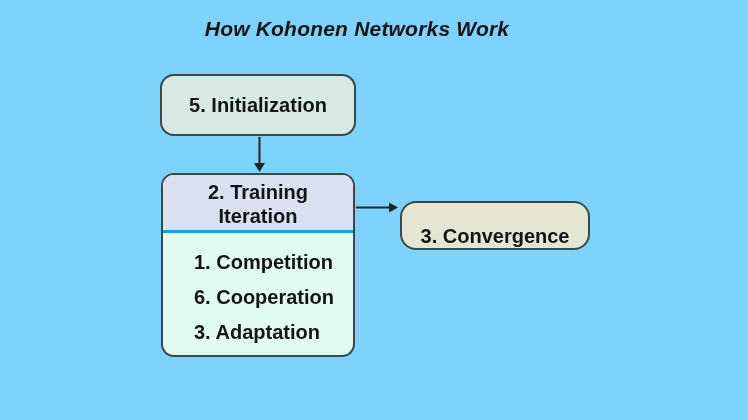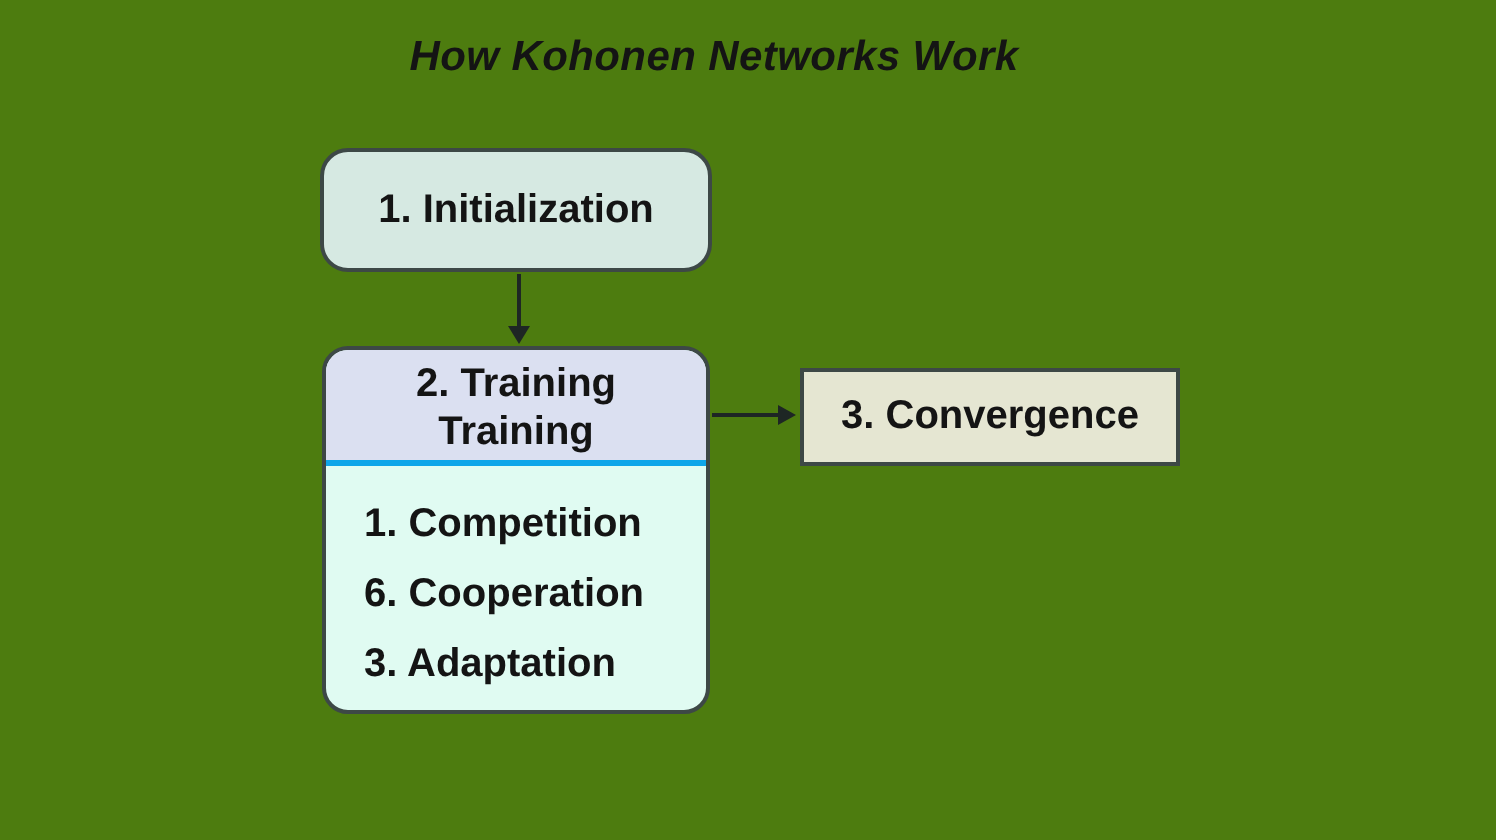--- a/index.html
+++ b/index.html
@@ -49,55 +49,55 @@
   .training-header {
     box-sizing: border-box;
     height: 72px;
     border-bottom: 3px solid #0ea5e9;
     text-align: center;
     padding-top: 5px;
     line-height: 24px;
   }
   .training-steps {
     box-sizing: border-box;
-    padding: 17px 0 0 19px;
+    padding: 17px 0 0 31px;
   }
   .training-step {
     line-height: 24px;
     margin-bottom: 11px;
   }
   .training-step:last-child { margin-bottom: 11px; }
   .node-convergence {
-    left: 400px; top: 184px;
+    left: 400px; top: 201px;
     width: 190px; height: 49px;
-    border-radius: 0;
-    display: flex; align-items: center; justify-content: center;
+    border-radius: 16px;
+    display: flex; align-items: flex-end; justify-content: center;
   }
   .arrows {
     position: absolute;
     left: 0; top: 0;
     width: 748px; height: 420px;
     pointer-events: none;
   }
 </style>
 </head>
 <body>
 
-<div class="canvas" style="background-color: #4d7c0f;">
+<div class="canvas" style="background-color: #7dd3fc;">
 
   <div class="title">How Kohonen Networks Work</div>
 
   <div class="node node-initialization" style="background-color: rgb(214, 233, 226);">
-    <span>1. Initialization</span>
+    <span>5. Initialization</span>
   </div>
 
   <div class="node node-training" style="background-color: rgb(224, 251, 242);">
     <div class="training-header" style="background-color: rgb(219, 224, 241);">
       <div>2. Training</div>
-      <div>Training</div>
+      <div>Iteration</div>
     </div>
     <div class="training-steps">
       <div class="training-step">1. Competition</div>
       <div class="training-step">6. Cooperation</div>
       <div class="training-step">3. Adaptation</div>
     </div>
   </div>
 
   <div class="node node-convergence" style="background-color: rgb(229, 230, 210);">
     <span>3. Convergence</span>

